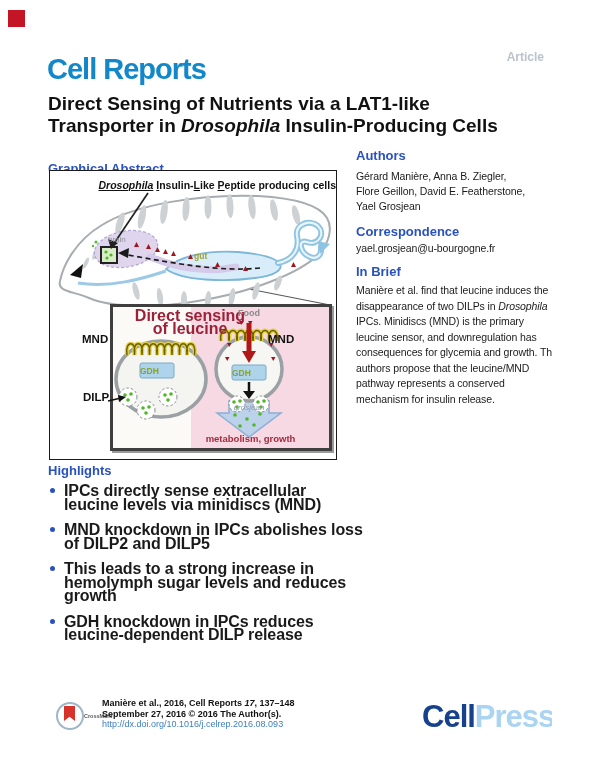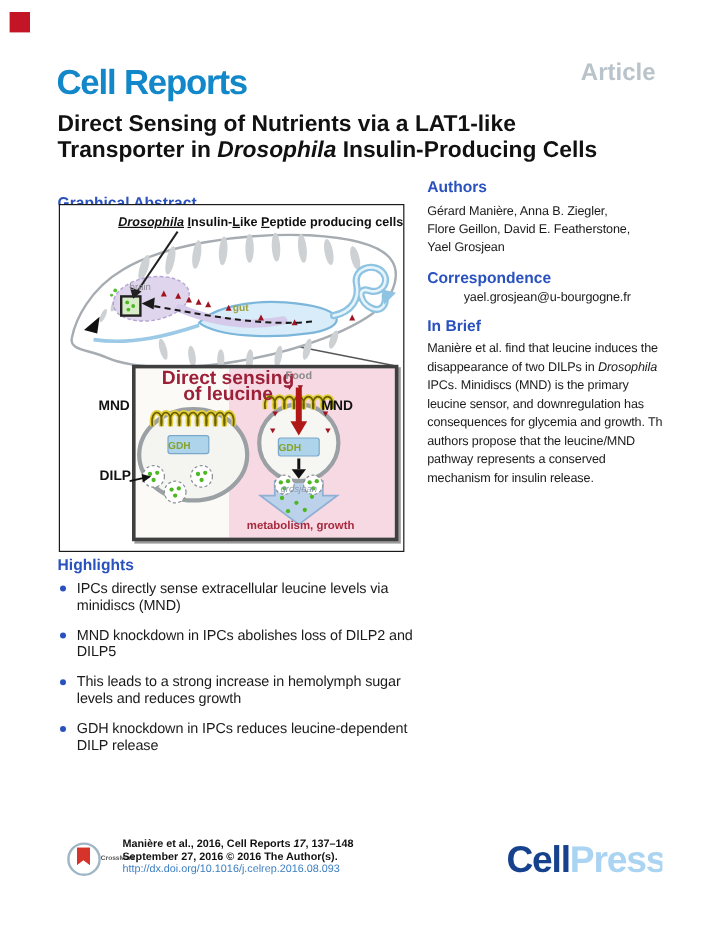--- a/index.html
+++ b/index.html
@@ -2,21 +2,21 @@
 <html><head>
 <meta charset="utf-8">
 <style>
   html,body{margin:0;padding:0;background:#fff;}
   #page{position:relative;width:552px;height:779px;background:#fff;overflow:hidden;
         font-family:"Liberation Sans",sans-serif;color:#1a1a1a;}
   .abs{position:absolute;}
   
   .corner-mark{left:8px;top:10px;width:17px;height:17px;background:#c41527;}
   .journal-logo{left:47px;top:53px;font-size:29px;font-weight:bold;color:#1287c9;letter-spacing:-1px;}
-  .article-label{left:484px;top:50px;width:60px;font-size:20px;font-weight:bold;color:#b9c3ca;text-align:right;}
+  .article-label{left:484px;top:50px;width:60px;font-size:12px;font-weight:bold;color:#b9c3ca;text-align:right;}
   .paper-title{left:48px;top:93px;width:460px;font-size:19px;line-height:22px;font-weight:bold;color:#111;}
   .italic{font-style:italic;}
   
   .sec-head{font-size:13px;font-weight:bold;color:#2a52be;}
   
   .body-txt{font-size:10.5px;line-height:15px;color:#1a1a1a;letter-spacing:-0.1px;}
   .brief-txt{font-size:10.5px;line-height:15.5px;color:#1a1a1a;letter-spacing:-0.1px;}
   
   .figure-box{left:49px;top:170px;width:288px;height:290px;border:1.5px solid #1a1a1a;box-sizing:border-box;background:#fff;}
   .fig-title{left:0;top:8px;width:100%;text-align:right;font-size:10.5px;font-weight:bold;color:#111;}
@@ -28,21 +28,21 @@
              box-shadow:2px 2px 0 #9a9a9a;}
   .inset-title{left:14px;width:126px;text-align:center;font-size:16px;font-weight:bold;color:#9c2038;line-height:13px;}
   .food-label{left:112px;top:1px;width:48px;text-align:center;font-size:9px;font-weight:bold;color:#8a8a8a;}
   .gdh-label{width:34px;text-align:left;font-size:8.5px;font-weight:bold;color:#87a32b;}
   .release-label{left:108px;top:96px;width:56px;text-align:center;font-size:8px;font-style:italic;color:#8b9bb0;}
   .metab-label{left:85px;top:126px;width:105px;text-align:center;font-size:9.5px;font-weight:bold;color:#a62a3e;}
   .brain-label{left:58px;top:64px;font-size:8px;color:#8f8f98;}
   .gut-label{left:144px;top:80px;font-size:8.5px;font-weight:bold;color:#9aa23a;}
   
   .hl-item{position:relative;padding-left:16px;margin-bottom:12px;width:300px;
-           font-size:12px;line-height:13.5px;color:#1a1a1a;letter-spacing:-0.1px;}
+           font-size:16px;line-height:13.5px;color:#1a1a1a;letter-spacing:-0.1px;font-weight:bold;}
   .hl-item .dot{position:absolute;left:2px;top:4px;width:5px;height:5px;border-radius:50%;background:#2a52be;}
   
   .cite{left:102px;top:698px;font-size:9px;line-height:10.5px;font-weight:bold;color:#111;}
   .doi-link{font-weight:normal;color:#3d7fc1;text-decoration:none;}
   .crossmark{left:56px;top:702px;width:46px;height:30px;}
   .cm-circle{position:absolute;left:0;top:0;width:24px;height:24px;border-radius:50%;border:2px solid #9fb6c6;background:#fff;}
   .cm-book{position:absolute;left:8px;top:4px;width:11px;height:15px;background:#d6332a;
            clip-path:polygon(0 0,100% 0,100% 100%,50% 72%,0 100%);}
   .cm-text{position:absolute;left:28px;top:11px;font-size:5.5px;font-weight:bold;color:#555;}
   .cellpress{left:422px;top:699px;font-size:31px;font-weight:bold;letter-spacing:-1px;}
@@ -220,21 +220,21 @@
     </svg>
   </div>
 
   <div class="abs sec-head" style="left:356px;top:148px;">Authors</div>
   <div class="abs body-txt" style="left:356px;top:169px;width:200px;">
     <div>Gérard Manière, Anna B. Ziegler,</div>
     <div>Flore Geillon, David E. Featherstone,</div>
     <div>Yael Grosjean</div>
   </div>
   <div class="abs sec-head" style="left:356px;top:224px;">Correspondence</div>
-  <div class="abs body-txt" style="left:356px;top:241px;width:200px;text-align:center;">yael.grosjean@u-bourgogne.fr</div>
+  <div class="abs body-txt" style="left:356px;top:241px;width:200px;">yael.grosjean@u-bourgogne.fr</div>
   <div class="abs sec-head" style="left:356px;top:264px;">In Brief</div>
   <div class="abs brief-txt" style="left:356px;top:283px;width:202px;">
     <span>Manière et al. find that leucine induces the disappearance of two DILPs in </span><span class="italic">Drosophila</span><span> IPCs. Minidiscs (MND) is the primary leucine sensor, and downregulation has consequences for glycemia and growth. The authors propose that the leucine/MND pathway represents a conserved mechanism for insulin release.</span>
   </div>
 
   <div class="abs sec-head" style="left:48px;top:463px;">Highlights</div>
   <div class="abs" style="left:48px;top:484px;">
     <div class="hl-item"><span class="dot"></span><span>IPCs directly sense extracellular leucine levels via minidiscs (MND)</span></div>
     <div class="hl-item"><span class="dot"></span><span>MND knockdown in IPCs abolishes loss of DILP2 and DILP5</span></div>
     <div class="hl-item"><span class="dot"></span><span>This leads to a strong increase in hemolymph sugar levels and reduces growth</span></div>

